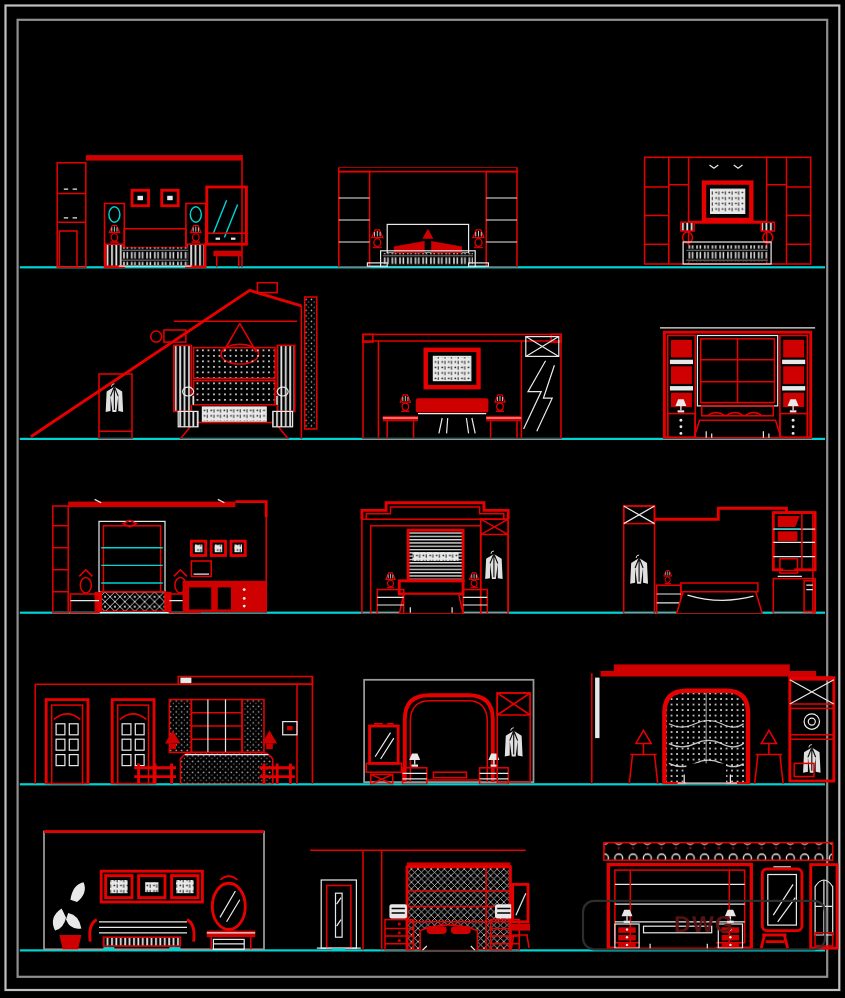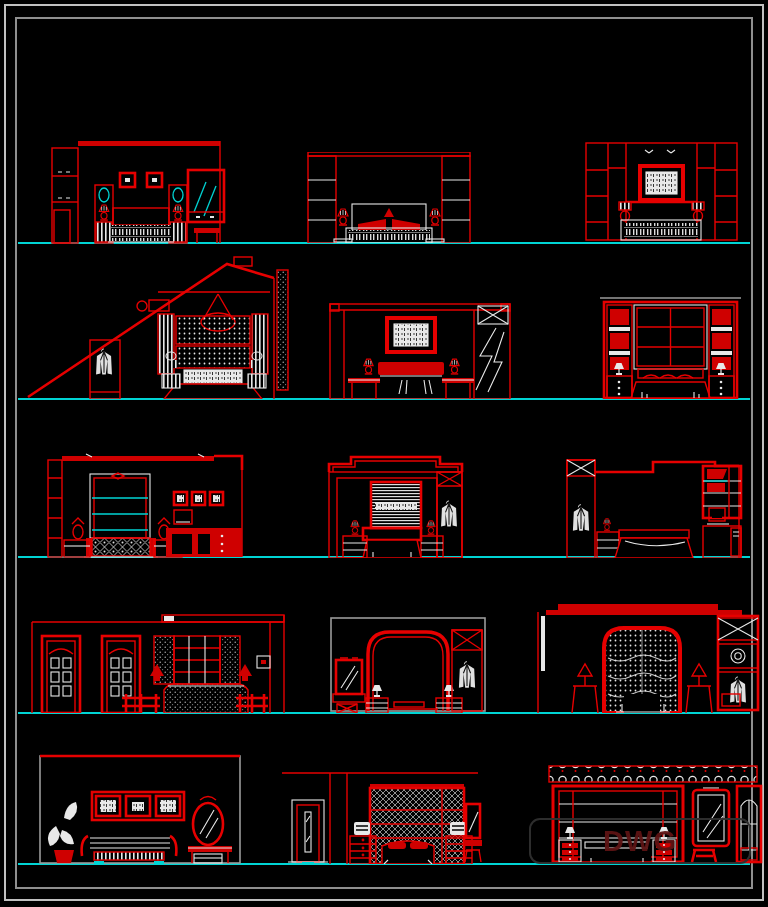--- a/index.html
+++ b/index.html
@@ -18,21 +18,21 @@
   .sr2{stroke:var(--red);fill:none;stroke-width:2.6;}
   .sr4{stroke:var(--red);fill:none;stroke-width:4;}
   .sw{stroke:var(--white);fill:none;stroke-width:1.1;}
   .sc{stroke:var(--cyan);fill:none;stroke-width:1.3;}
   .sg{stroke:#9a9a9a;fill:none;stroke-width:1.6;}
   .fr{fill:var(--red-fill);}
   .fw{fill:var(--white);}
   .fb{fill:#000;}
   .fc{fill:var(--cyan);}
   .watermark{position:absolute;left:529px;top:818px;width:218px;height:42px;border:2px solid #303030;border-radius:11px;
-    display:flex;align-items:center;justify-content:center;font-weight:bold;font-size:29px;letter-spacing:1px;opacity:.95;}
+    display:flex;align-items:center;justify-content:center;font-weight:bold;font-size:21px;letter-spacing:1px;opacity:.95;}
   .wm-red{color:var(--watermark-red);}
   .wm-gray{color:var(--watermark-gray);}
 </style>
 </head>
 <body>
 
 <div class="sheet">
 
   <svg width="0" height="0" style="position:absolute" aria-hidden="true">
     <defs>

